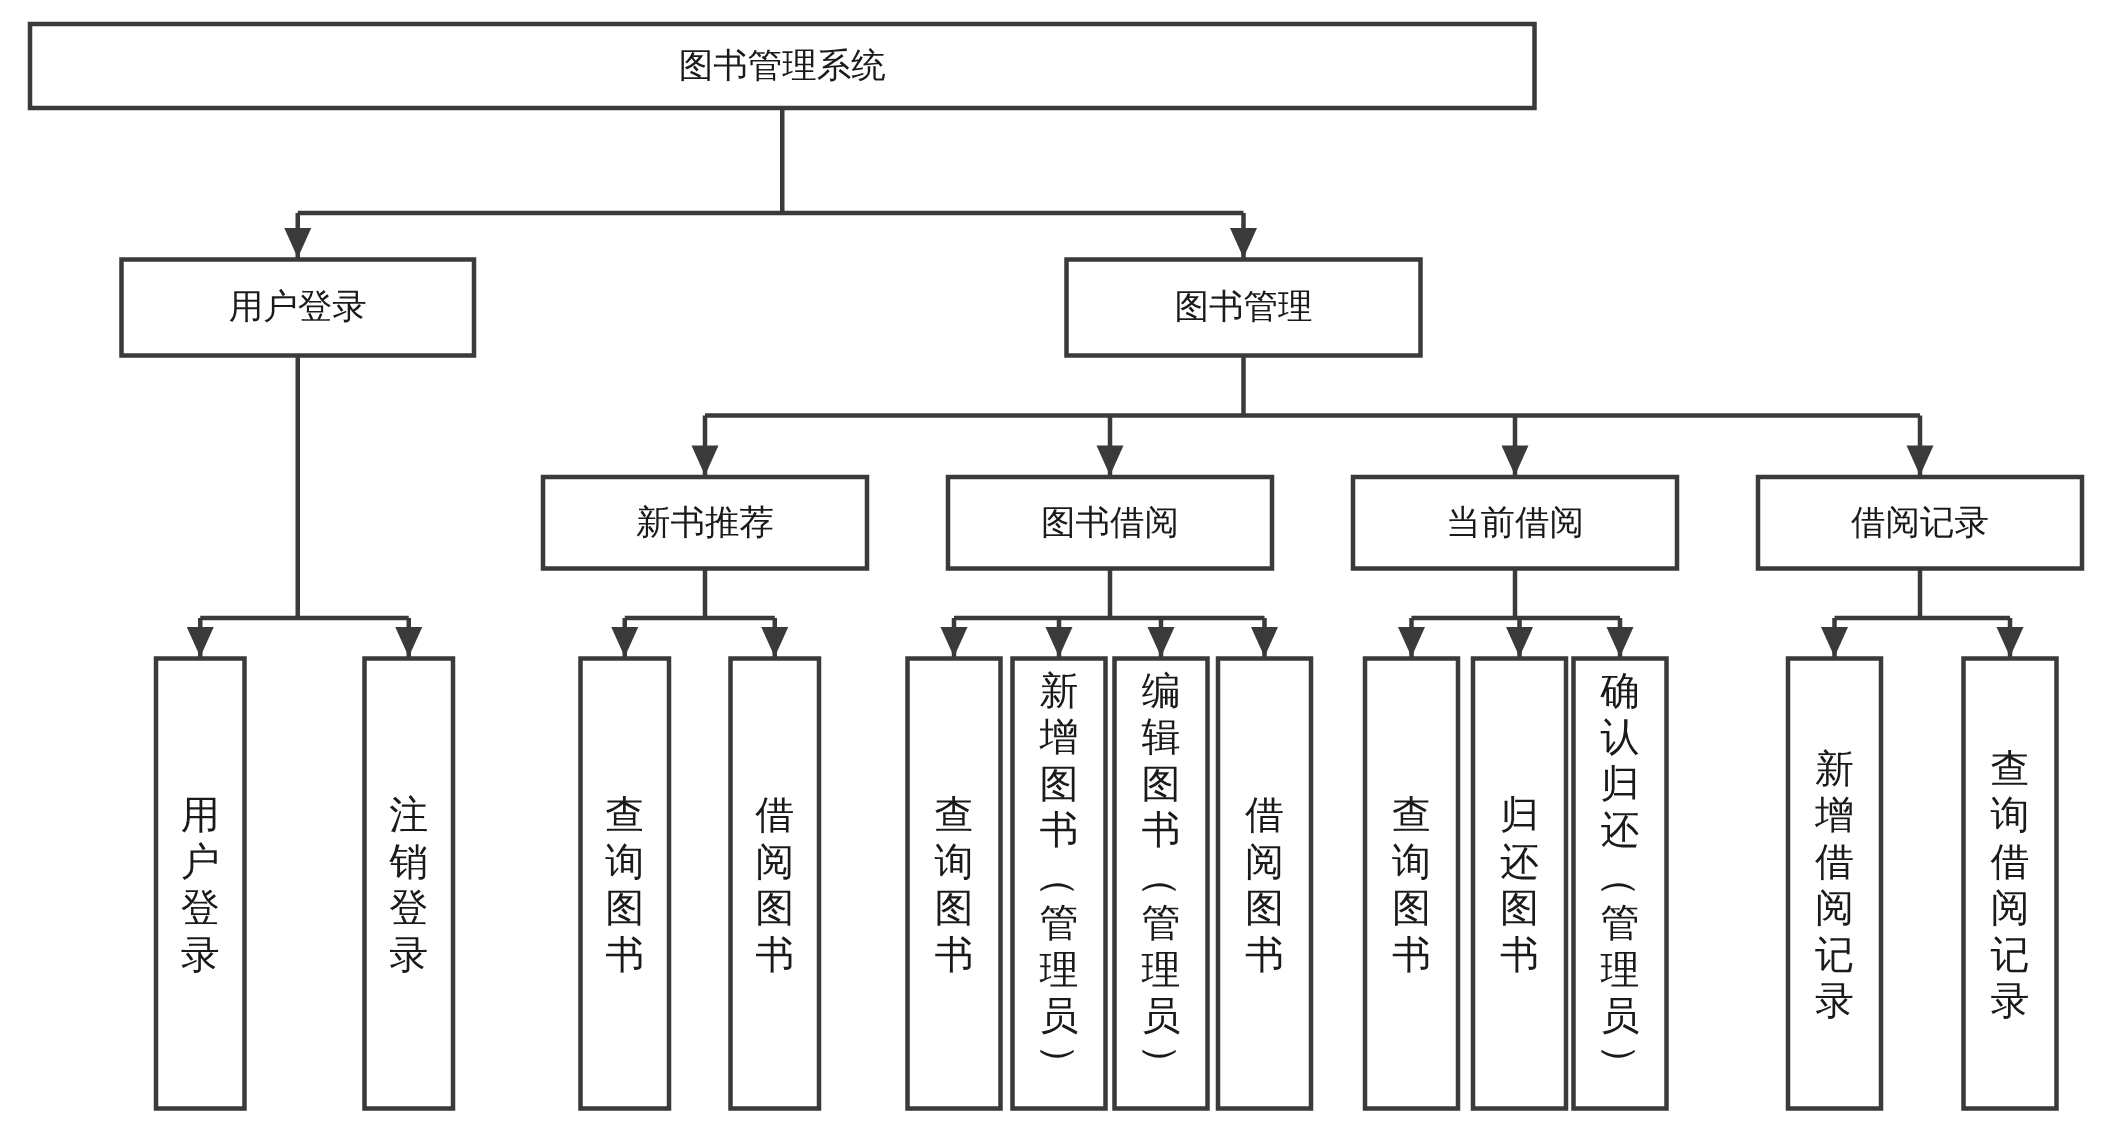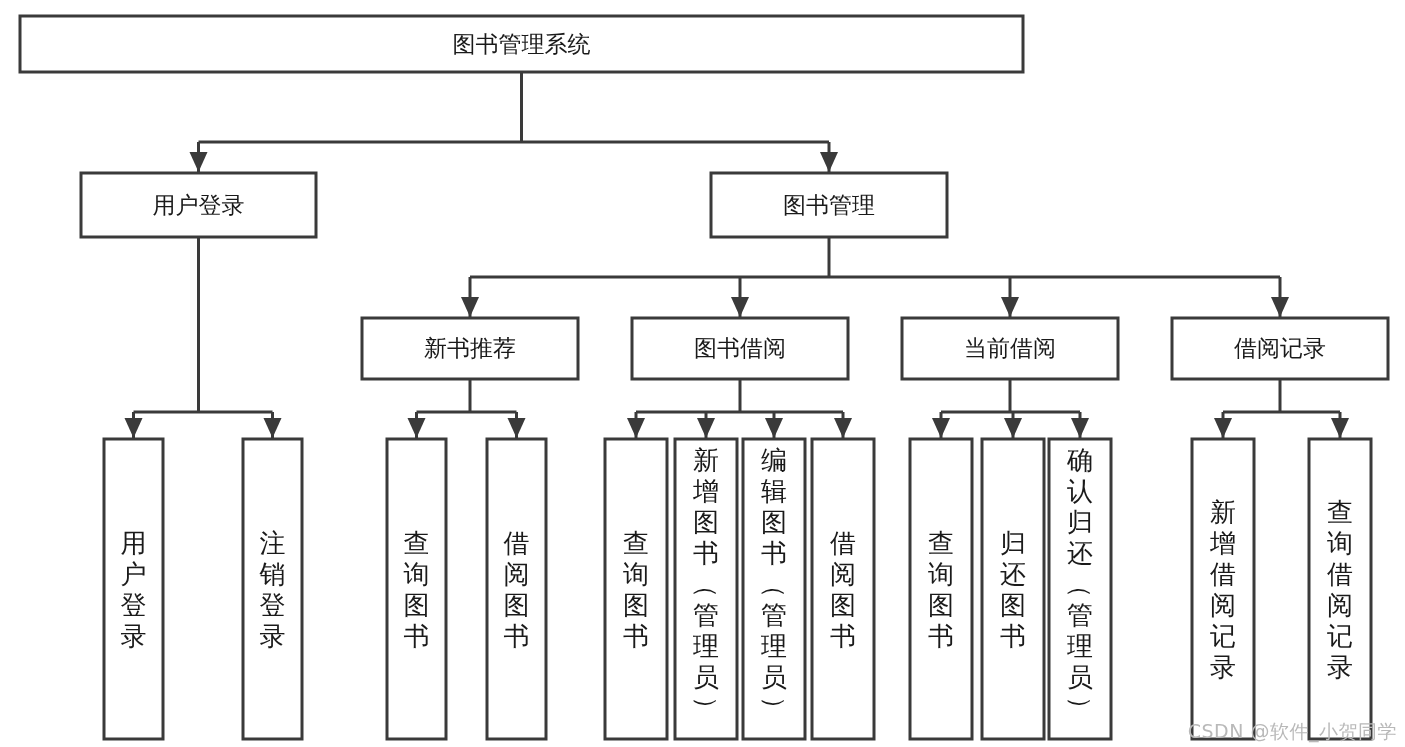--- a/index.html
+++ b/index.html
@@ -255,14 +255,13 @@
       <g>
         <rect x="1309" y="435" width="62" height="300" class="node-box"></rect>
         <text x="1340" y="517" class="node-label-v">查</text>
         <text x="1340" y="548" class="node-label-v">询</text>
         <text x="1340" y="579" class="node-label-v">借</text>
         <text x="1340" y="610" class="node-label-v">阅</text>
         <text x="1340" y="641" class="node-label-v">记</text>
         <text x="1340" y="672" class="node-label-v">录</text>
       </g>
     </svg>
-  <div class="watermark">CSDN @软件_小贺同学</div>
 </div>
 
 </body></html>

